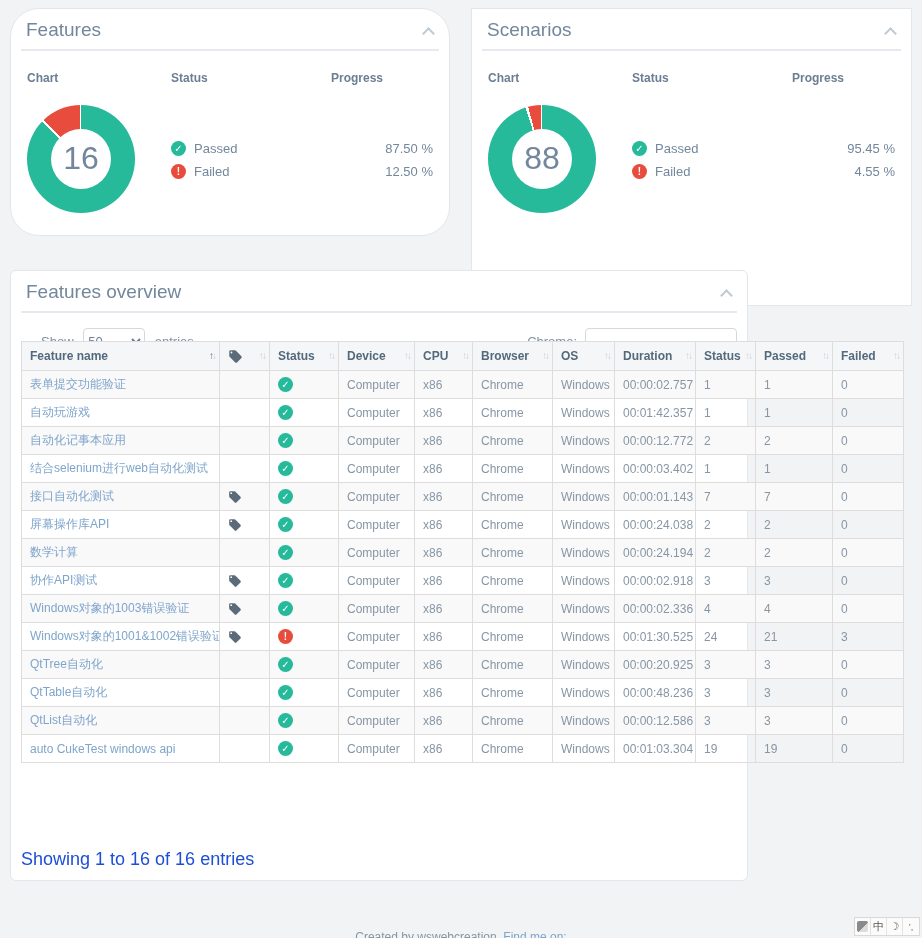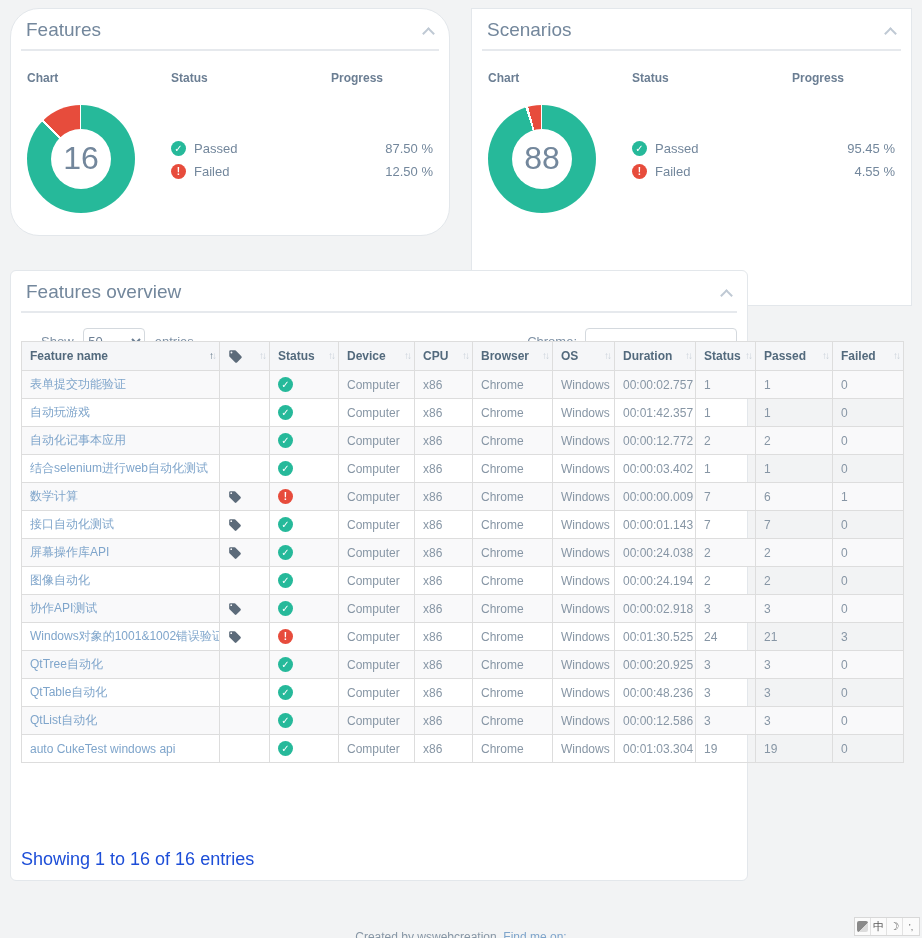--- a/index.html
+++ b/index.html
@@ -306,35 +306,20 @@
           <td>Computer</td>
           <td>x86</td>
           <td>Chrome</td>
           <td>Windows</td>
           <td>00:00:03.402</td>
           <td>1</td>
           <td>1</td>
           <td>0</td>
         </tr>
         <tr>
-          <td><a>数学计算</a></td>
-          <td><svg class="tagicon" viewBox="0 0 24 24">
-              <path d="M21.41 11.58l-9-9A2 2 0 0 0 11 2H4a2 2 0 0 0-2 2v7c0 .55.22 1.05.59 1.42l9 9a2 2 0 0 0 2.82 0l7-7a2 2 0 0 0 0-2.84zM5.5 7A1.5 1.5 0 1 1 7 5.5 1.5 1.5 0 0 1 5.5 7z"></path>
-            </svg></td>
-          <td><span class="sticon failed"></span></td>
-          <td>Computer</td>
-          <td>x86</td>
-          <td>Chrome</td>
-          <td>Windows</td>
-          <td>00:00:00.009</td>
-          <td>7</td>
-          <td>6</td>
-          <td>1</td>
-        </tr>
-        <tr>
           <td><a>接口自动化测试</a></td>
           <td><svg class="tagicon" viewBox="0 0 24 24">
               <path d="M21.41 11.58l-9-9A2 2 0 0 0 11 2H4a2 2 0 0 0-2 2v7c0 .55.22 1.05.59 1.42l9 9a2 2 0 0 0 2.82 0l7-7a2 2 0 0 0 0-2.84zM5.5 7A1.5 1.5 0 1 1 7 5.5 1.5 1.5 0 0 1 5.5 7z"></path>
             </svg></td>
           <td><span class="sticon passed"></span></td>
           <td>Computer</td>
           <td>x86</td>
           <td>Chrome</td>
           <td>Windows</td>
           <td>00:00:01.143</td>
@@ -351,21 +336,21 @@
           <td>Computer</td>
           <td>x86</td>
           <td>Chrome</td>
           <td>Windows</td>
           <td>00:00:24.038</td>
           <td>2</td>
           <td>2</td>
           <td>0</td>
         </tr>
         <tr>
-          <td><a>图像自动化</a></td>
+          <td><a>数学计算</a></td>
           <td></td>
           <td><span class="sticon passed"></span></td>
           <td>Computer</td>
           <td>x86</td>
           <td>Chrome</td>
           <td>Windows</td>
           <td>00:00:24.194</td>
           <td>2</td>
           <td>2</td>
           <td>0</td>
@@ -376,20 +361,35 @@
               <path d="M21.41 11.58l-9-9A2 2 0 0 0 11 2H4a2 2 0 0 0-2 2v7c0 .55.22 1.05.59 1.42l9 9a2 2 0 0 0 2.82 0l7-7a2 2 0 0 0 0-2.84zM5.5 7A1.5 1.5 0 1 1 7 5.5 1.5 1.5 0 0 1 5.5 7z"></path>
             </svg></td>
           <td><span class="sticon passed"></span></td>
           <td>Computer</td>
           <td>x86</td>
           <td>Chrome</td>
           <td>Windows</td>
           <td>00:00:02.918</td>
           <td>3</td>
           <td>3</td>
+          <td>0</td>
+        </tr>
+        <tr>
+          <td><a>Windows对象的1003错误验证</a></td>
+          <td><svg class="tagicon" viewBox="0 0 24 24">
+              <path d="M21.41 11.58l-9-9A2 2 0 0 0 11 2H4a2 2 0 0 0-2 2v7c0 .55.22 1.05.59 1.42l9 9a2 2 0 0 0 2.82 0l7-7a2 2 0 0 0 0-2.84zM5.5 7A1.5 1.5 0 1 1 7 5.5 1.5 1.5 0 0 1 5.5 7z"></path>
+            </svg></td>
+          <td><span class="sticon passed"></span></td>
+          <td>Computer</td>
+          <td>x86</td>
+          <td>Chrome</td>
+          <td>Windows</td>
+          <td>00:00:02.336</td>
+          <td>4</td>
+          <td>4</td>
           <td>0</td>
         </tr>
         <tr>
           <td><a>Windows对象的1001&amp;1002错误验证</a></td>
           <td><svg class="tagicon" viewBox="0 0 24 24">
               <path d="M21.41 11.58l-9-9A2 2 0 0 0 11 2H4a2 2 0 0 0-2 2v7c0 .55.22 1.05.59 1.42l9 9a2 2 0 0 0 2.82 0l7-7a2 2 0 0 0 0-2.84zM5.5 7A1.5 1.5 0 1 1 7 5.5 1.5 1.5 0 0 1 5.5 7z"></path>
             </svg></td>
           <td><span class="sticon failed"></span></td>
           <td>Computer</td>
           <td>x86</td>

